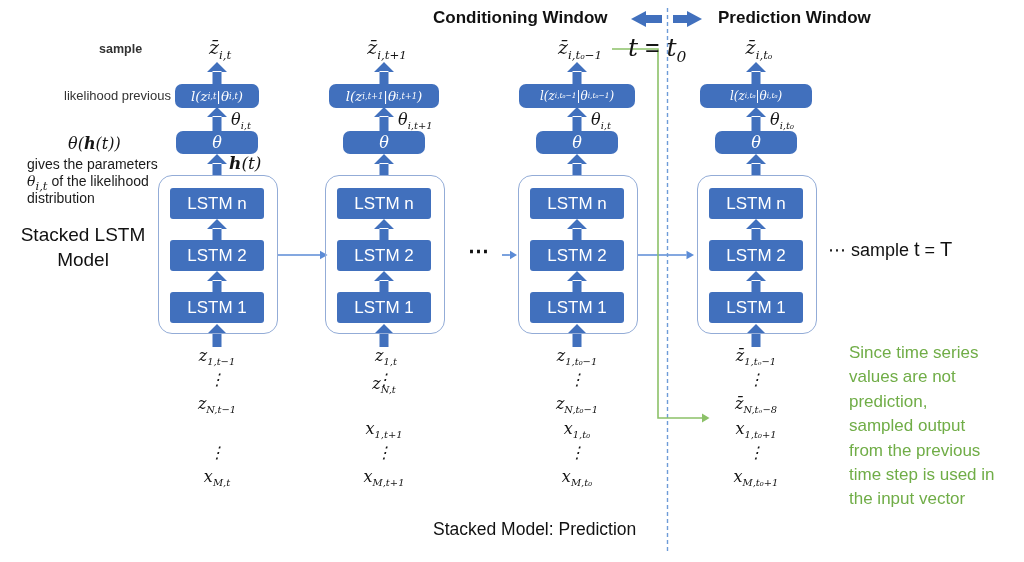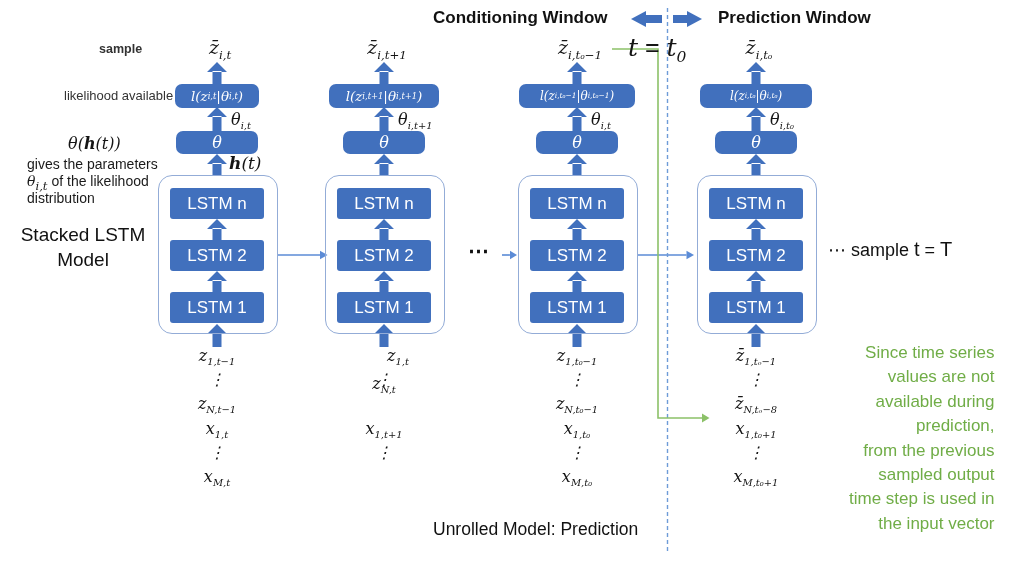--- a/index.html
+++ b/index.html
@@ -22,21 +22,21 @@
   .win-label{font-size:17px;font-weight:600;color:#111;white-space:nowrap;}
   .eq{font-size:25px;}
   .note{color:#333;white-space:nowrap;}
   .para{font-size:14px;white-space:nowrap;}
   .para .m{font-family:"DejaVu Serif",serif;font-style:italic;}
   .stacked-line{font-size:19px;color:#111;text-align:center;width:150px;}
   .dots-row{font-size:13px;}
   .mid-dots{font-size:21px;font-weight:bold;color:#111;letter-spacing:1px;}
   .until{font-size:18px;white-space:nowrap;color:#111;}
   .until .m{font-size:20px;}
-  .green-note{color:var(--green);font-size:17px;line-height:24.4px;white-space:nowrap;text-align:right;}
+  .green-note{color:var(--green);font-size:17px;line-height:24.4px;white-space:nowrap;}
   .caption{font-size:17.5px;color:#111;white-space:nowrap;}
   .sample-label{font-size:19px;text-align:center;}
   .input-label{font-size:16px;text-align:center;}
   .theta-out{font-size:16px;}
   .h-label{font-size:17px;}
 </style>
 </head>
 <body>
 
 <div id="stage">
@@ -76,90 +76,89 @@
       <path d="M667.5 8 V554" fill="none" stroke="#6E9BD8" stroke-width="1.4" stroke-dasharray="4 3"></path>
       <path d="M612 49 H658 V418 H702" fill="none" stroke="#8CC168" stroke-width="1.6"></path>
       <path d="M702 413.6 L709.5 418 L702 422.4 Z" fill="#8CC168"></path>
     </svg>
 
   <div class="abs win-label" style="left:433px;top:8px;">Conditioning Window</div>
   <div class="abs win-label" style="left:718px;top:8px;">Prediction Window</div>
   <div class="abs math eq" style="left:628px;top:33px;"><span class="m">t</span><span class="p"> = </span><span class="m">t</span><sub class="m">0</sub></div>
 
   <div class="abs note" style="left:99px;top:42px;font-size:12.5px;font-weight:bold;">sample</div>
-  <div class="abs note" style="left:64px;top:88px;font-size:13px;">likelihood available</div>
+  <div class="abs note" style="left:64px;top:88px;font-size:13px;">likelihood previous</div>
 
   <div class="abs math" style="left:68px;top:134px;font-size:16px;"><span class="m">θ(</span><span class="m mb">h</span><span class="m">(t))</span></div>
   <div class="abs para" style="left:27px;top:156px;"><span class="p">gives the parameters</span></div>
   <div class="abs para" style="left:27px;top:173px;"><span class="m">θ</span><sub class="m">i,t</sub><span class="p"> of the likelihood</span></div>
   <div class="abs para" style="left:27px;top:190px;"><span class="p">distribution</span></div>
 
   <div class="abs stacked-line" style="left:8px;top:224px;">Stacked LSTM</div>
   <div class="abs stacked-line" style="left:8px;top:249px;">Model</div>
 
   <div class="abs mid-dots" style="left:468px;top:239px;">⋯</div>
 
   <div class="abs until" style="left:828px;top:238px;"><span class="p">⋯ sample </span><span class="m">t</span><span class="p"> = </span><span class="m">T</span></div>
 
   <div class="abs green-note" style="left:849px;top:341px;">
     <div>Since time series</div>
     <div>values are not</div>
-    <div>available during</div>
     <div>prediction,</div>
+    <div>sampled output</div>
     <div>from the previous</div>
-    <div>sampled output</div>
     <div>time step is used in</div>
     <div>the input vector</div>
   </div>
 
-  <div class="abs caption" style="left:433px;top:519px;">Unrolled Model: Prediction</div>
+  <div class="abs caption" style="left:433px;top:519px;">Stacked Model: Prediction</div>
 <div class="abs math sample-label" style="left: 154px; top: 36px; width: 132px;"><span class="m">z̄</span><sub class="m">i,t</sub></div>
     <div class="box lik-box" style="left: 175px; top: 84px; width: 84px; height: 24px; font-size: 13.5px;">
       <span class="m">l(z</span>
       <sub class="m">i,t</sub>
       <span class="m">|θ</span>
       <sub class="m">i,t</sub>
       <span class="m">)</span>
     </div>
     <div class="abs math theta-out" style="left: 231px; top: 110px;"><span class="m">θ</span><sub class="m">i,t</sub></div>
     <div class="box theta-box" style="left: 176px; top: 131px; width: 82px; height: 23px;">
       <span class="m">θ</span>
     </div>
     <div class="abs math h-label" style="left: 229px; top: 153px;"><span class="m mb">h</span><span class="m">(t)</span></div>
     <div class="lstm-stack" style="left: 158px; top: 175px; width: 118px; height: 157px;"></div>
     <div class="box lstm-box" style="left: 170px; top: 188px; width: 94px; height: 31px;">LSTM n</div>
     <div class="box lstm-box" style="left: 170px; top: 240px; width: 94px; height: 31px;">LSTM 2</div>
     <div class="box lstm-box" style="left: 170px; top: 292px; width: 94px; height: 31px;">LSTM 1</div>
     <div class="abs math input-label" style="left: 147px; top: 346px; width: 140px;"><span class="m">z</span><sub class="m">1,t−1</sub></div>
     <div class="abs math input-label dots-row" style="left: 147px; top: 370px; width: 140px;"><span class="m">⋮</span></div>
     <div class="abs math input-label" style="left: 147px; top: 394px; width: 140px;"><span class="m">z</span><sub class="m">N,t−1</sub></div>
-    <div class="abs math input-label" style="left: 147px; top: 419px; width: 140px;"><span class="m">x</span><sub class="m">1,t</sub></div>
     <div class="abs math input-label dots-row" style="left: 147px; top: 443px; width: 140px;"><span class="m">⋮</span></div>
     <div class="abs math input-label" style="left: 147px; top: 467px; width: 140px;"><span class="m">x</span><sub class="m">M,t</sub></div>
     <div class="abs math sample-label" style="left: 321px; top: 36px; width: 132px;"><span class="m">z̄</span><sub class="m">i,t+1</sub></div>
     <div class="box lik-box" style="left: 329px; top: 84px; width: 110px; height: 24px; font-size: 13.5px;">
       <span class="m">l(z</span>
       <sub class="m">i,t+1</sub>
       <span class="m">|θ</span>
       <sub class="m">i,t+1</sub>
       <span class="m">)</span>
     </div>
     <div class="abs math theta-out" style="left: 398px; top: 110px;"><span class="m">θ</span><sub class="m">i,t+1</sub></div>
     <div class="box theta-box" style="left: 343px; top: 131px; width: 82px; height: 23px;">
       <span class="m">θ</span>
     </div>
     <div class="lstm-stack" style="left: 325px; top: 175px; width: 118px; height: 157px;"></div>
     <div class="box lstm-box" style="left: 337px; top: 188px; width: 94px; height: 31px;">LSTM n</div>
     <div class="box lstm-box" style="left: 337px; top: 240px; width: 94px; height: 31px;">LSTM 2</div>
     <div class="box lstm-box" style="left: 337px; top: 292px; width: 94px; height: 31px;">LSTM 1</div>
-    <div class="abs math input-label" style="left: 328px; top: 346px; width: 140px;"><span class="m">z</span><sub class="m">1,t</sub></div>
+    <div class="abs math input-label" style="left: 316px; top: 346px; width: 140px;"><span class="m">z</span><sub class="m">1,t</sub></div>
     <div class="abs math input-label dots-row" style="left: 314px; top: 370px; width: 140px;"><span class="m">⋮</span></div>
     <div class="abs math input-label" style="left: 314px; top: 374px; width: 140px;"><span class="m">z</span><sub class="m">N,t</sub></div>
     <div class="abs math input-label" style="left: 314px; top: 419px; width: 140px;"><span class="m">x</span><sub class="m">1,t+1</sub></div>
     <div class="abs math input-label dots-row" style="left: 314px; top: 443px; width: 140px;"><span class="m">⋮</span></div>
+    <div class="abs math input-label" style="left: 314px; top: 467px; width: 140px;"><span class="m">x</span><sub class="m">M,t+1</sub></div>
     <div class="abs math sample-label" style="left: 514px; top: 36px; width: 132px;"><span class="m">z̄</span><sub class="m">i,tₒ−1</sub></div>
     <div class="box lik-box" style="left: 519px; top: 84px; width: 116px; height: 24px; font-size: 12px;">
       <span class="m">l(z</span>
       <sub class="m">i,t₀−1</sub>
       <span class="m">|θ</span>
       <sub class="m">i,t₀−1</sub>
       <span class="m">)</span>
     </div>
     <div class="abs math theta-out" style="left: 591px; top: 110px;"><span class="m">θ</span><sub class="m">i,t</sub></div>
     <div class="box theta-box" style="left: 536px; top: 131px; width: 82px; height: 23px;">

